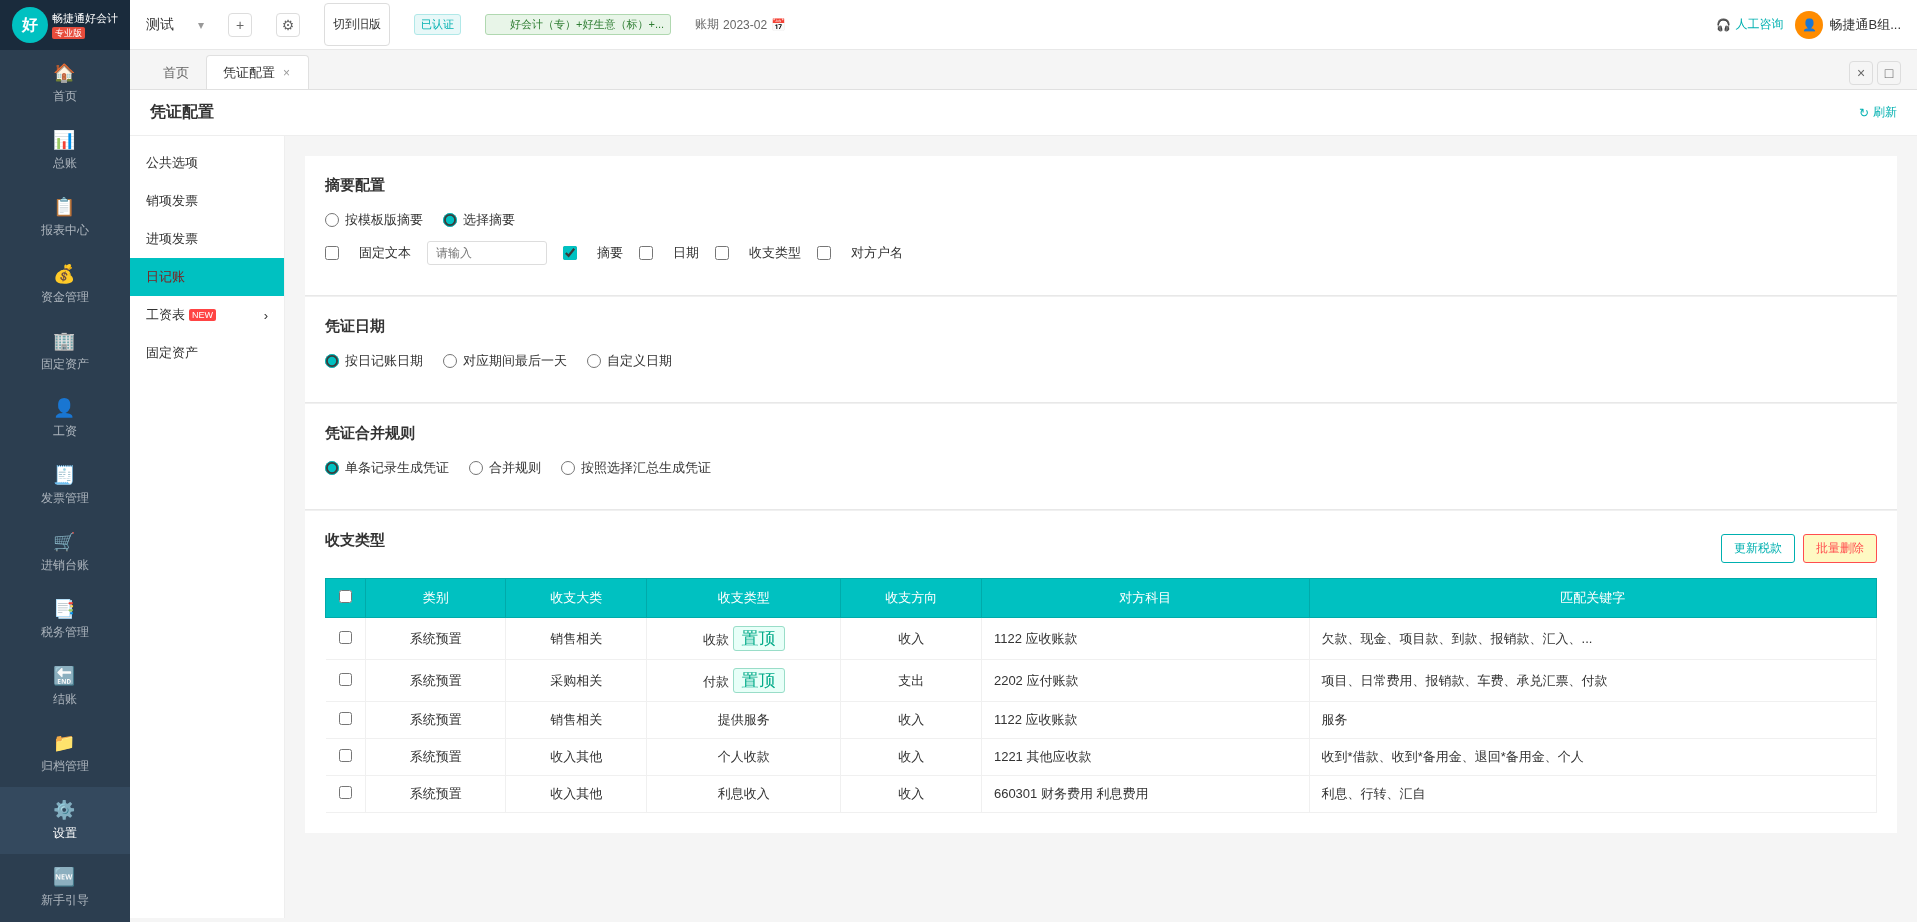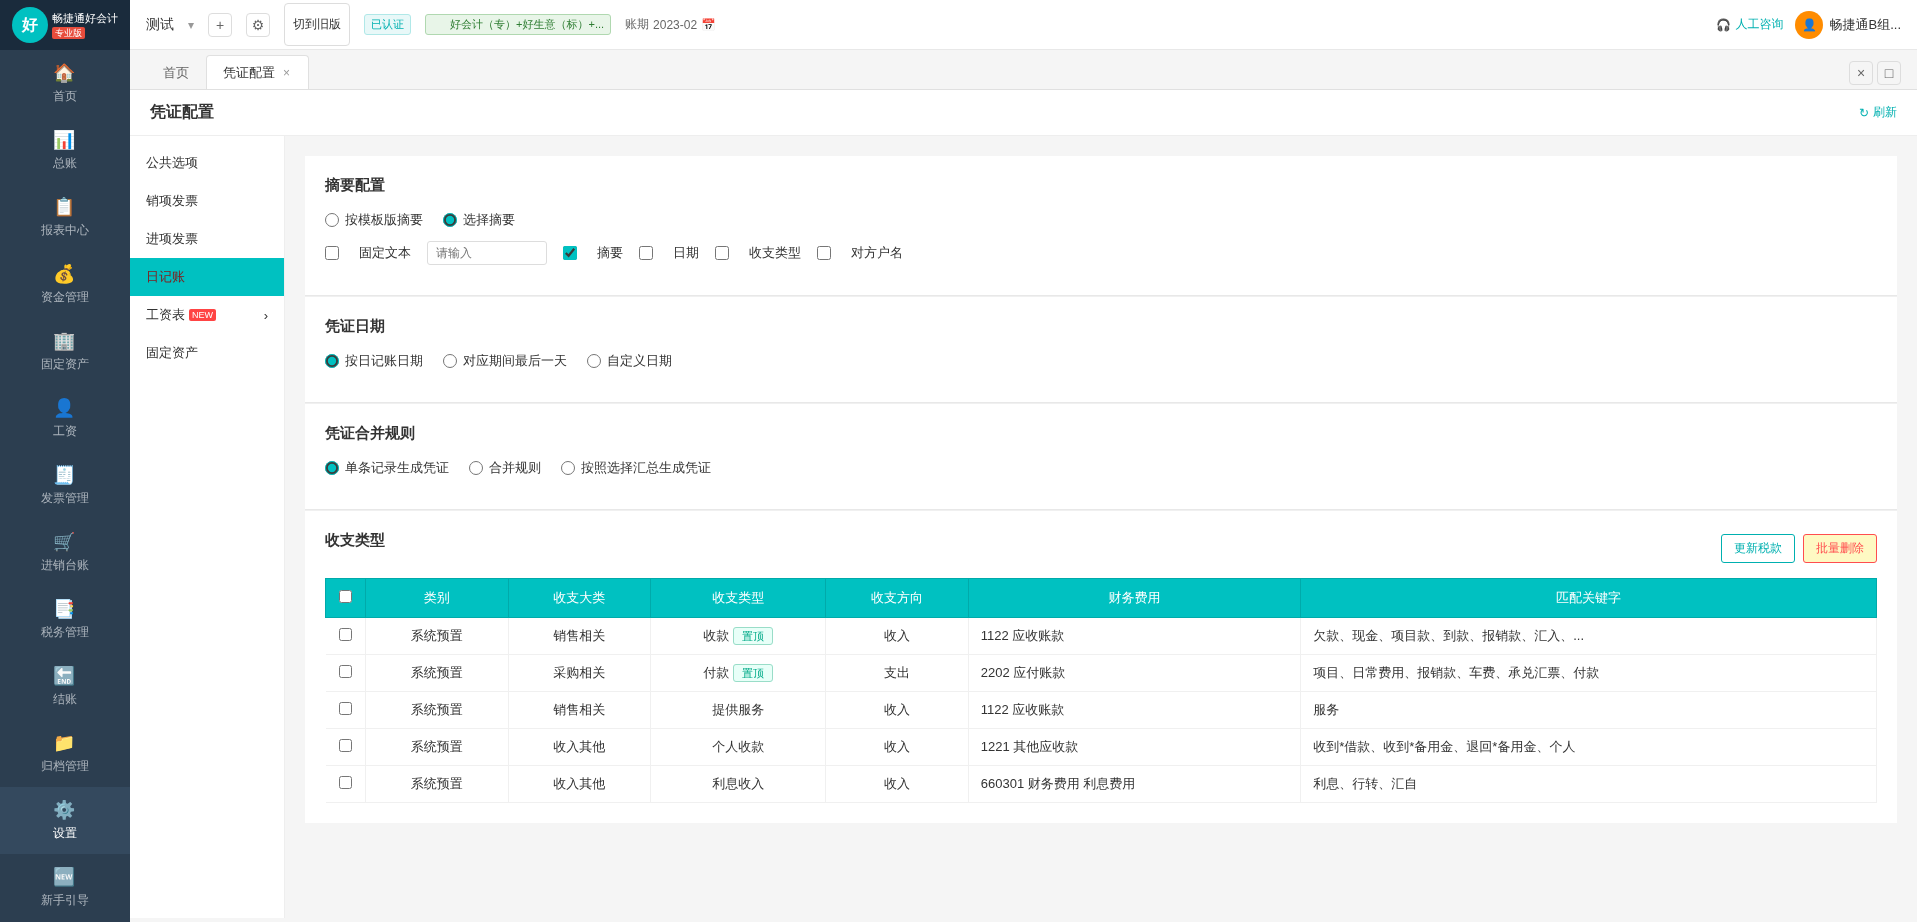--- a/index.html
+++ b/index.html
@@ -16,21 +16,21 @@
     .logo-badge { background: #e74c3c; color: white; font-size: 9px; padding: 1px 3px; border-radius: 2px; }
     .sidebar-nav { flex: 1; overflow-y: auto; }
     .sidebar-item { display: flex; flex-direction: column; align-items: center; padding: 12px 8px; color: #adb5bd; cursor: pointer; transition: background 0.2s; font-size: 12px; }
     .sidebar-item.active { background: #34495e; color: white; }
     .sidebar-item-icon { font-size: 18px; margin-bottom: 4px; }
 
     
     .main-content { flex: 1; display: flex; flex-direction: column; overflow: hidden; }
 
     
-    .topbar { height: 50px; background: white; display: flex; align-items: center; padding: 0 16px; border-bottom: 1px solid #e8e8e8; gap: 14px; }
+    .topbar { height: 50px; background: white; display: flex; align-items: center; padding: 0 16px; border-bottom: 1px solid #e8e8e8; gap: 24px; }
     .topbar-title { font-size: 14px; color: #333; }
     .topbar-arrow { color: #999; font-size: 12px; cursor: pointer; }
     .topbar-btn { width: 24px; height: 24px; border: 1px solid #ddd; border-radius: 4px; display: flex; align-items: center; justify-content: center; cursor: pointer; color: #666; font-size: 14px; }
     .topbar-switch { background: #fff; border: 1px solid #ddd; border-radius: 4px; padding: 12px 8px; font-size: 12px; cursor: pointer; color: #333; }
     .topbar-tag { background: #e8f8f8; color: #00b0b0; border: 1px solid #b0e8e8; border-radius: 3px; padding: 2px 6px; font-size: 11px; }
     .topbar-tag.green { background: #e8f5e8; color: #2e7d32; border-color: #b0d8b0; padding-left: 24px; }
     .topbar-period { display: flex; align-items: center; gap: 4px; font-size: 12px; color: #666; }
     .topbar-right { margin-left: auto; display: flex; align-items: center; gap: 12px; }
     .topbar-help { color: #00b0b0; font-size: 12px; cursor: pointer; display: flex; align-items: center; gap: 4px; }
     .topbar-user { display: flex; align-items: center; gap: 6px; cursor: pointer; }
@@ -84,21 +84,21 @@
     .table-btns { display: flex; gap: 8px; }
     .table-btn { padding: 5px 12px; border: 1px solid; border-radius: 3px; font-size: 12px; cursor: pointer; }
     .table-btn.update { background: white; color: #00b0b0; border-color: #00b0b0; }
     .table-btn.delete { background: #fef9c3; color: #ff4d4f; border-color: #ff4d4f; }
 
     
     .data-table { width: 100%; border-collapse: collapse; }
     .data-table th { background: #00c1c1; color: white; padding: 10px 12px; text-align: center; font-weight: normal; font-size: 13px; border: 1px solid #00aaaa; }
     .data-table td { padding: 9px 12px; text-align: center; border-bottom: 1px solid #f0f0f0; border-right: 1px solid #f0f0f0; font-size: 13px; color: #333; }
     .data-table td:first-child { width: 40px; }
-    .tag-btn { background: #e8fff8; color: #00aa88; border: 1px solid #99ddc8; border-radius: 3px; padding: 2px 8px; font-size: 11px; cursor: pointer; }
+    .tag-btn { background: #e8fff8; color: #00aa88; border: 1px solid #99ddc8; border-radius: 3px; padding: 2px 8px; font-size: 17px; cursor: pointer; }
     .direction-in { color: #333; }
     .direction-out { color: #333; }
 
     
     .section-divider { height: 1px; background: #f0f0f0; margin: 0; }
   </style>
 </head>
 <body>
 
 <div class="app-container">
@@ -338,21 +338,21 @@
             <table class="data-table">
               <thead>
                 <tr>
                   <th>
                     <input type="checkbox" style="accent-color: white;">
                   </th>
                   <th>类别</th>
                   <th>收支大类</th>
                   <th>收支类型</th>
                   <th>收支方向</th>
-                  <th>财务费用</th>
+                  <th>对方科目</th>
                   <th>匹配关键字</th>
                 </tr>
               </thead>
               <tbody id="table-body">
 
               <tr>
     <td><input type="checkbox" style=""></td>
     <td>系统预置</td>
     <td>销售相关</td>
     <td>收款 <span class="tag-btn">置顶</span></td>

